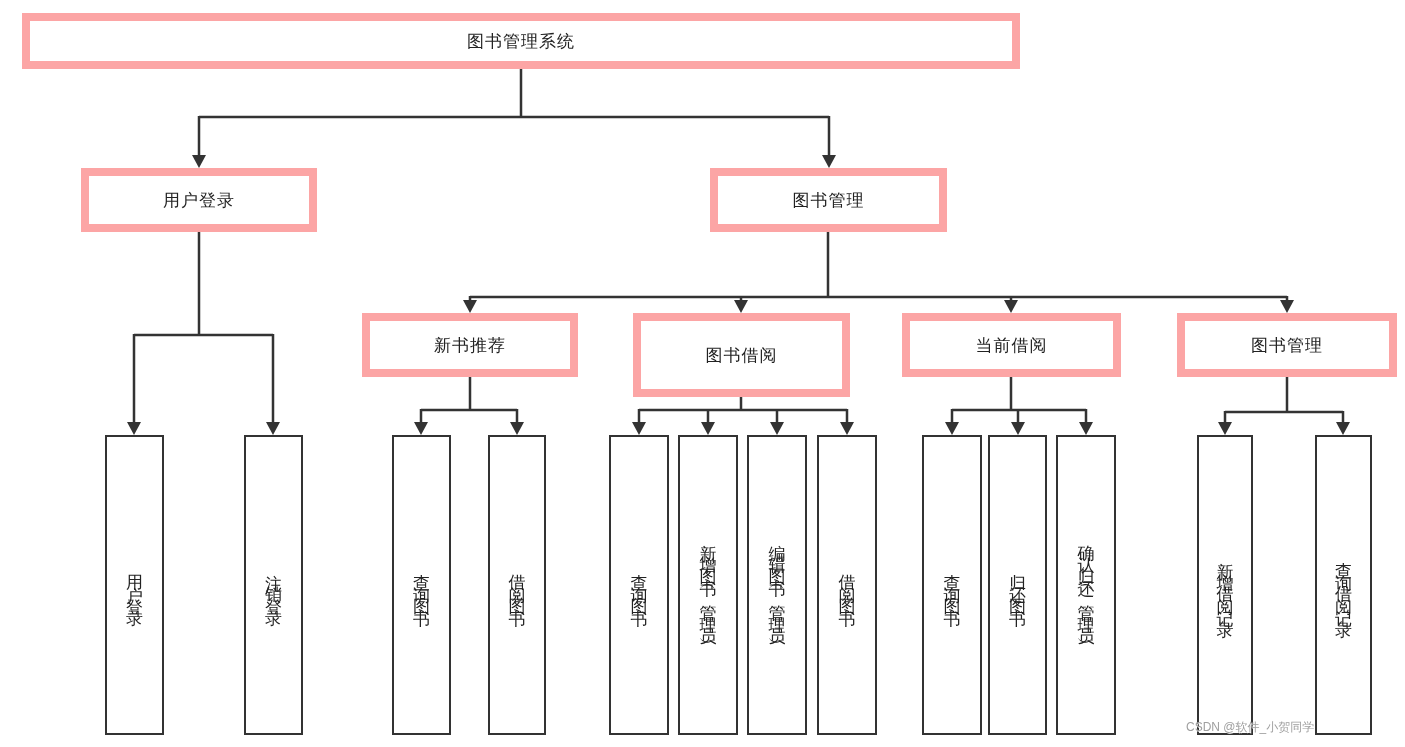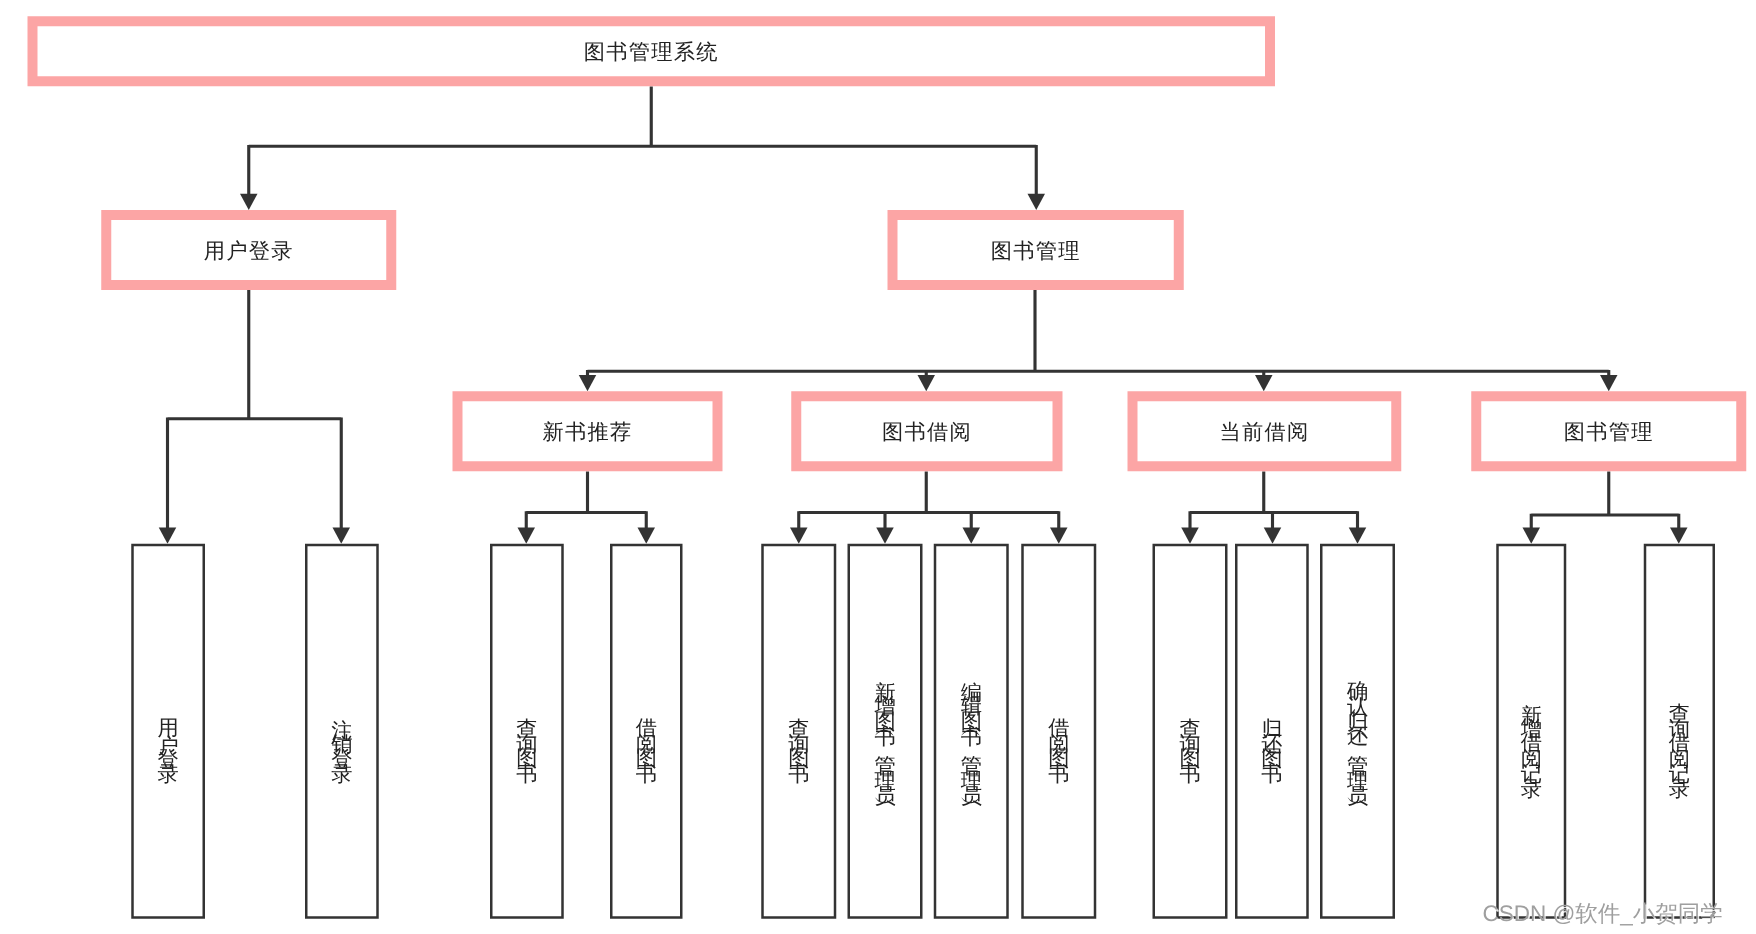--- a/index.html
+++ b/index.html
@@ -46,21 +46,21 @@
     writing-mode: vertical-rl;
     font-size: 17px;
     letter-spacing: 12px;
     color: #222222;
     line-height: 1;
   }
   .watermark {
     position: absolute;
     left: 1186px;
     top: 719px;
-    font-size: 18px;
+    font-size: 12px;
     color: #9f9f9f;
     text-shadow: 1px 1px 0 rgba(255,255,255,0.85);
     white-space: nowrap;
     z-index: 3;
   }
 </style>
 </head>
 <body>
 
 <div class="canvas">
@@ -105,21 +105,21 @@
   <div class="node" style="left:81px; top:168px; width:236px; height:64px;">
     <span>用户登录</span>
   </div>
   <div class="node" style="left:710px; top:168px; width:237px; height:64px;">
     <span>图书管理</span>
   </div>
 
   <div class="node" style="left:362px; top:313px; width:216px; height:64px;text-align:center;">
     <span>新书推荐</span>
   </div>
-  <div class="node" style="left:633px; top:313px; width:217px; height:64px;">
+  <div class="node" style="left:633px; top:313px; width:217px; height:84px;">
     <span>图书借阅</span>
   </div>
   <div class="node" style="left:902px; top:313px; width:219px; height:64px;">
     <span>当前借阅</span>
   </div>
   <div class="node" style="left:1177px; top:313px; width:220px; height:64px;">
     <span>图书管理</span>
   </div>
 
   <div class="vnode" style="left:105px; width:59px;">

